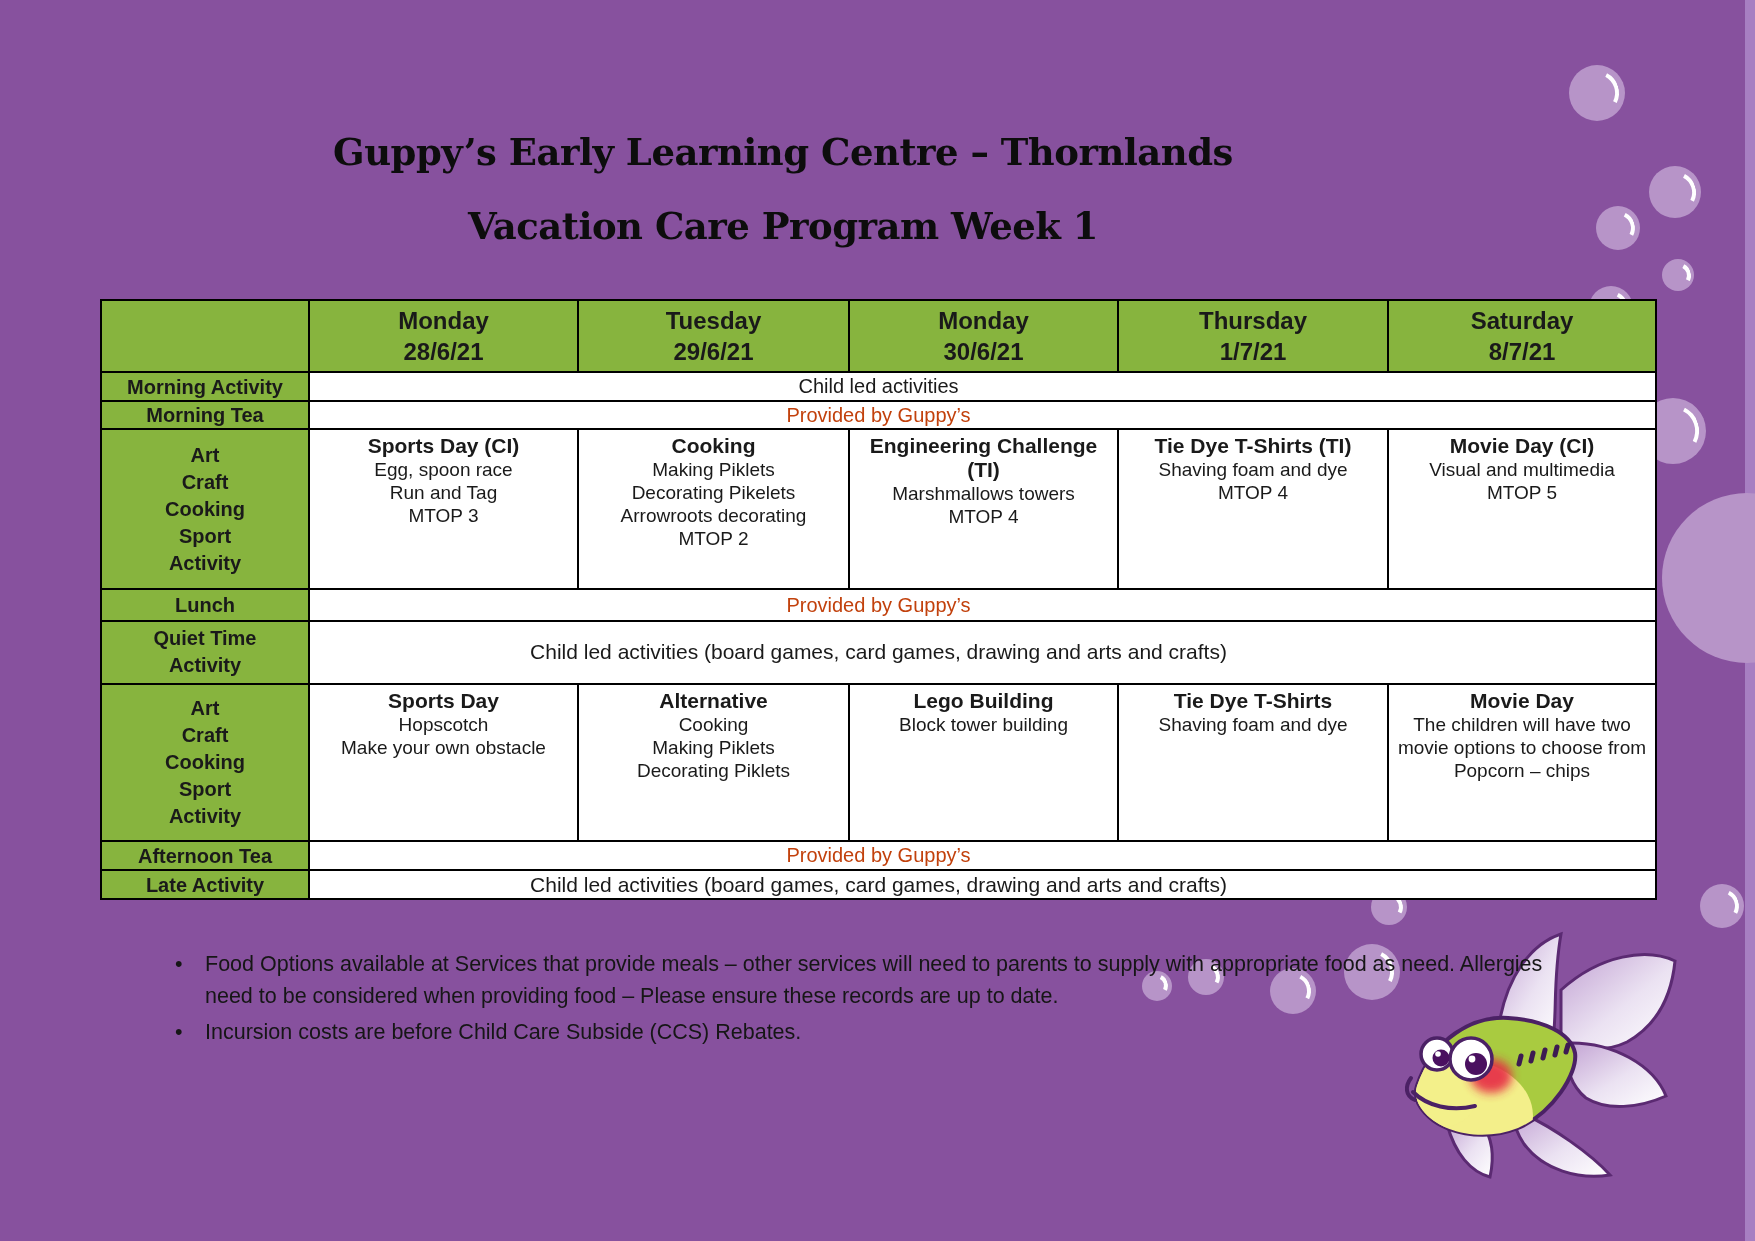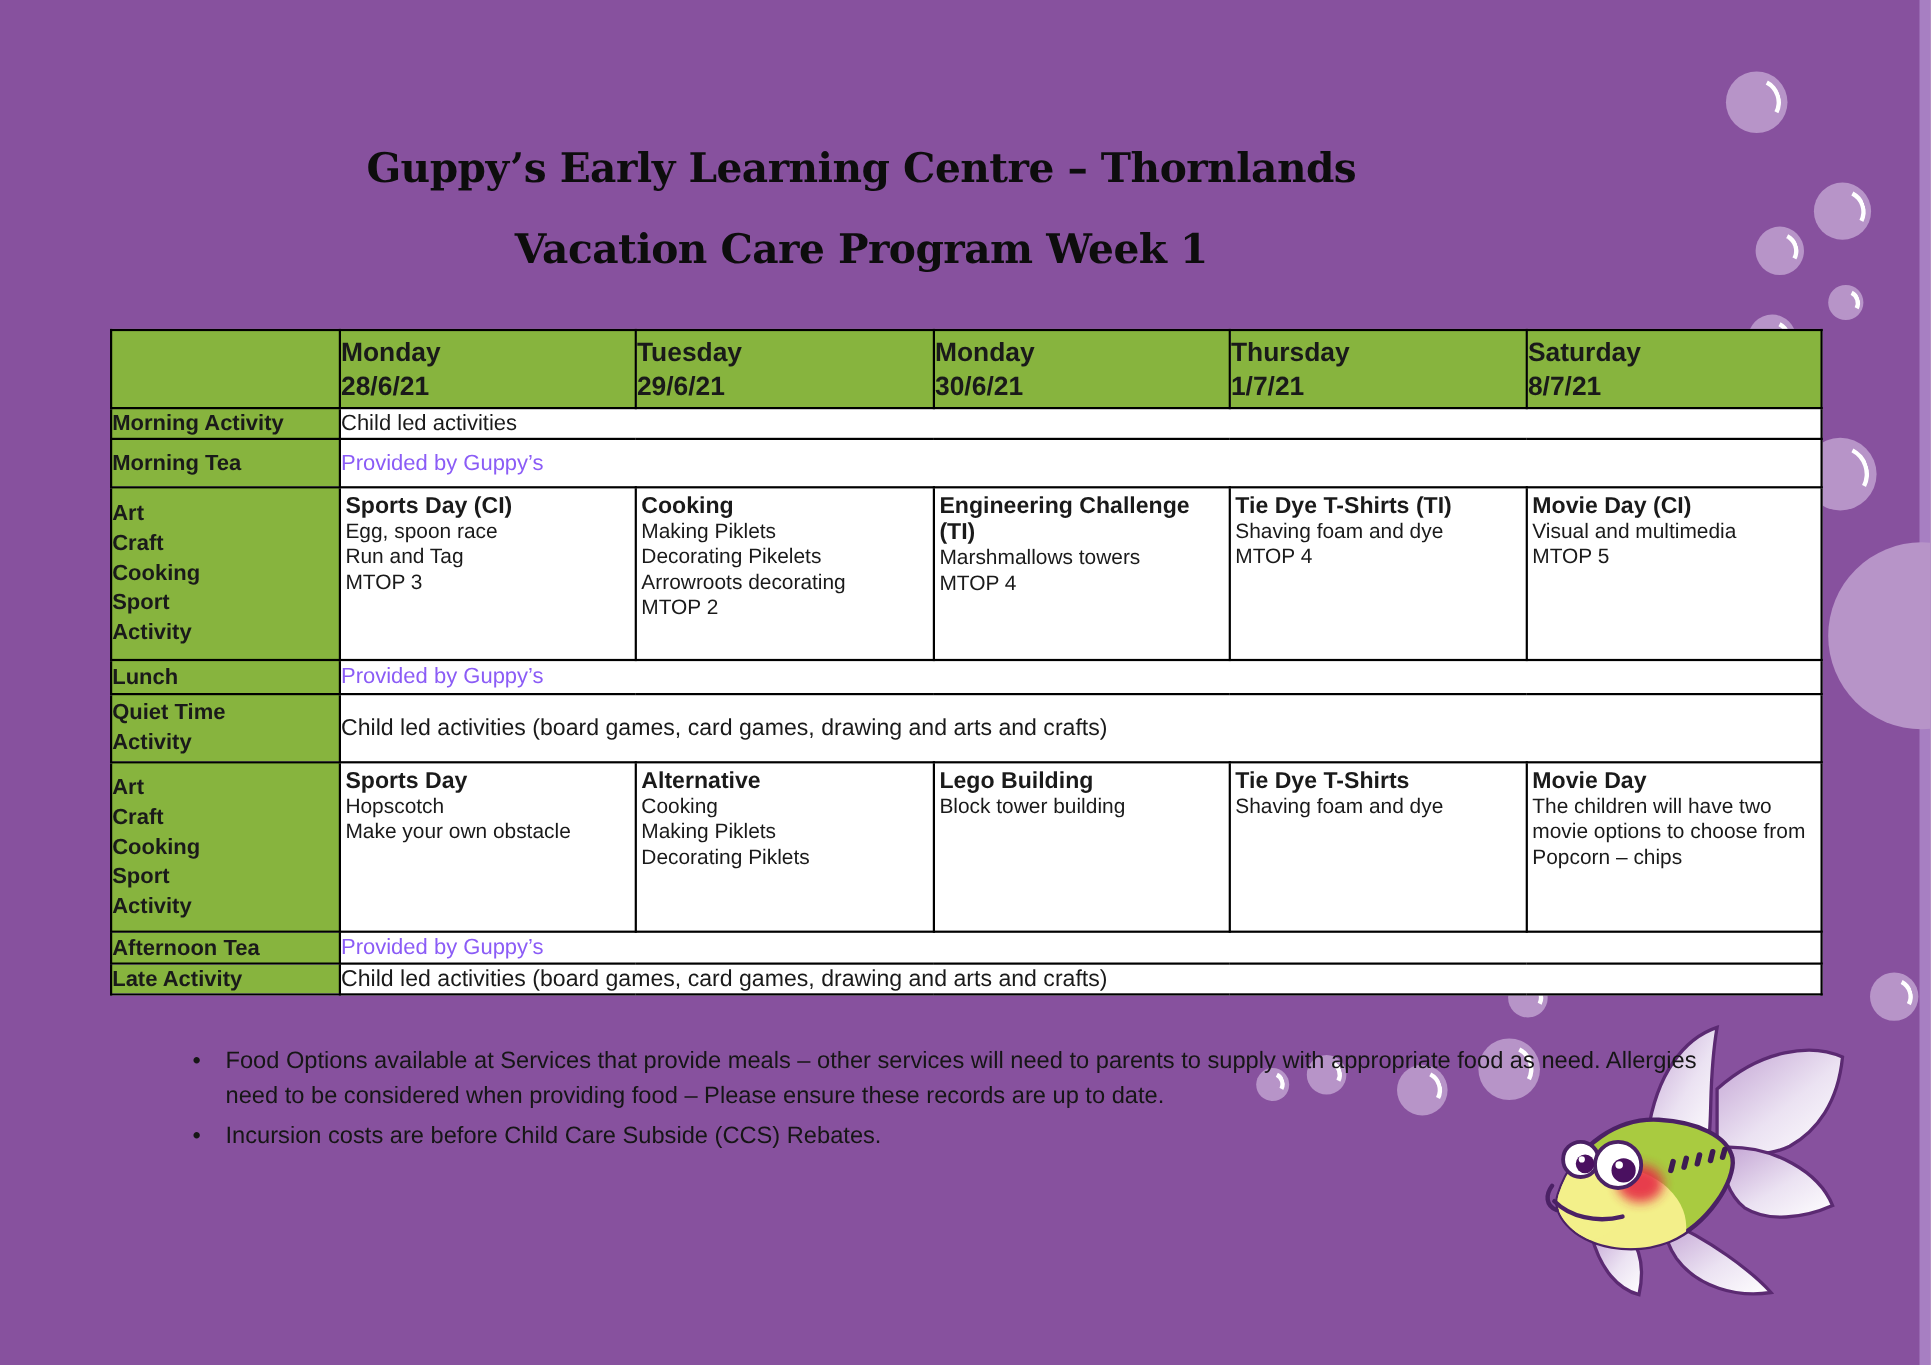--- a/index.html
+++ b/index.html
@@ -22,37 +22,37 @@
     font-family:"DejaVu Serif", serif; font-weight:bold; color:#0d0d0d;
     white-space:nowrap; z-index:2; font-size:37px; letter-spacing:-0.5px;
   }
   .title1 { top:130px; }
   .title2 { top:192px;margin-top:12px; }
   
   table.program {
     position:absolute; left:100px; top:299px; width:1555px; height:601px;
     border-collapse:collapse; table-layout:fixed; background:#ffffff; z-index:2;
   }
-  table.program td { border:2px solid #000; padding:0; overflow:hidden; }
+  table.program td { border:2px solid #000; padding:0; text-align:center; overflow:hidden; }
   tr.r-head   { height:71px; }
   tr.r-thin32 { height:20px; }
-  tr.r-thin31 { height:44px; }
+  tr.r-thin31 { height:28px; }
   tr.r-act1   { height:157px; }
   tr.r-lunch  { height:31px; }
   tr.r-quiet  { height:62px; }
   tr.r-act2   { height:154px; }
   tr.r-thin29 { height:29px; }
   tr.r-thin34 { height:17px; }
   td.lbl { background:#87b43e; font-weight:bold; font-size:20px; vertical-align:middle; line-height:26px; }
   td.lbl div { line-height:27px; }
   tr.r-head td { background:#87b43e; font-weight:bold; font-size:24px; vertical-align:middle; }
   tr.r-head td div { line-height:31px; }
   td.merged { vertical-align:middle; font-size:20px;margin-left:15px; }
   td.merged .cfix { padding-right:208px; }
-  .redtext { color:#8b5cf6; }
+  .redtext { color:#c2410c; }
   td.actcell { vertical-align:top; }
   .acttitle { font-weight:bold; font-size:21px; line-height:24px; padding:4px 4px 0; }
   .actline  { font-size:19px; line-height:23px; padding:0 4px; }
   
   .notes { position:absolute; left:163px; top:948px; width:1400px; z-index:3;
     font-size:21.5px; color:#161616; }
   .note { display:flex; line-height:32px; margin-bottom:4px; }
   .note .bullet { flex:0 0 42px; padding-left:12px; box-sizing:border-box; }
   .note .ntext { flex:1; }
   

